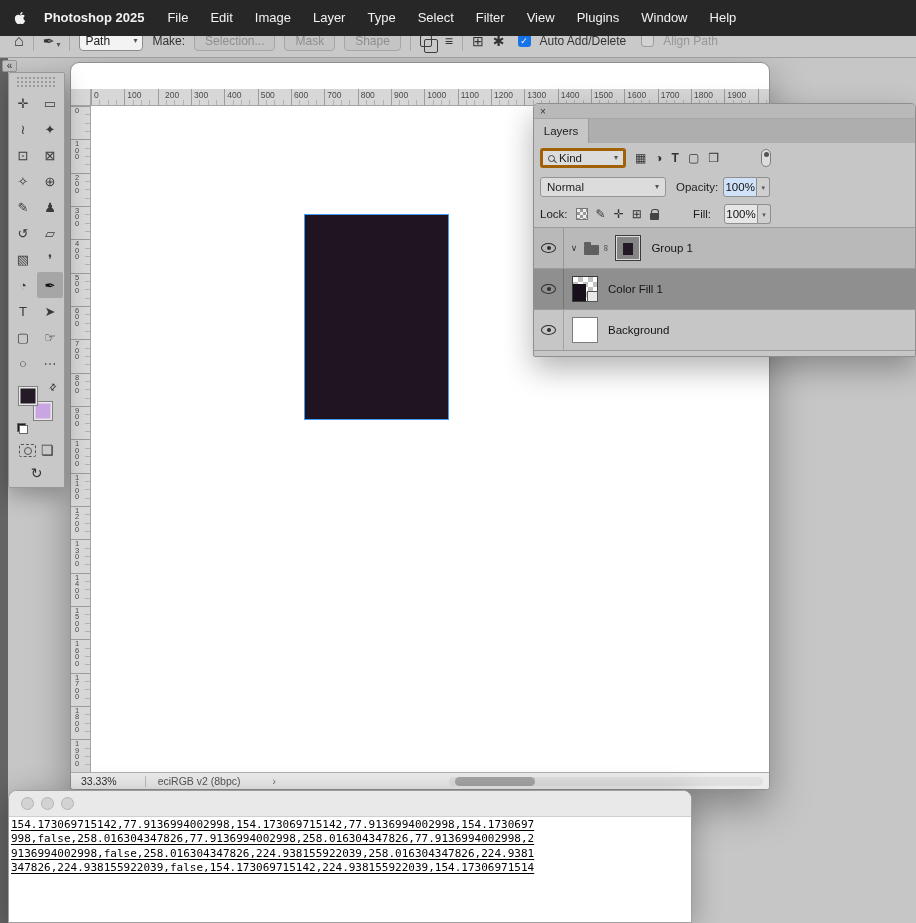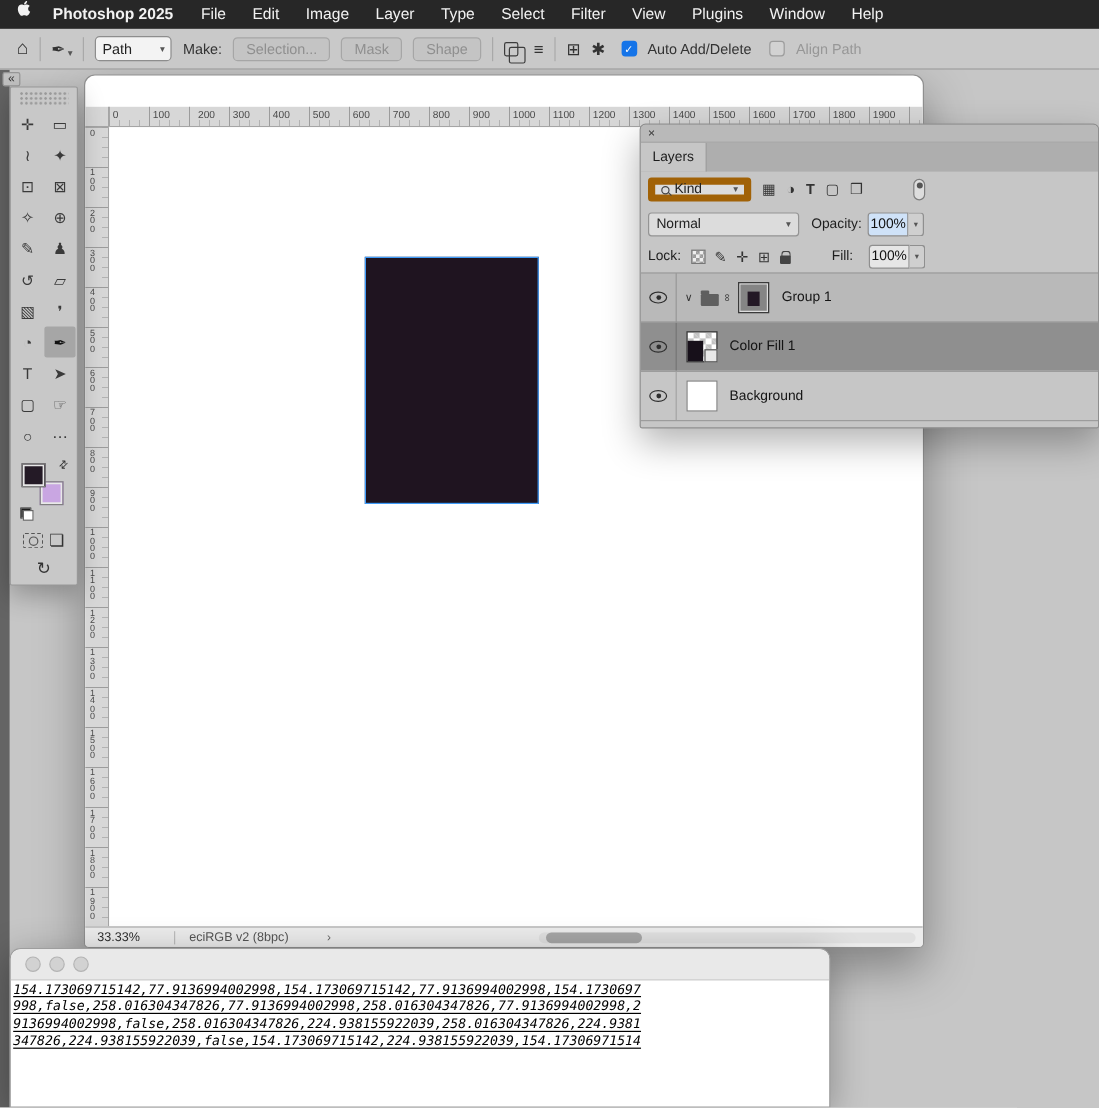--- a/index.html
+++ b/index.html
@@ -1,21 +1,21 @@
 <!DOCTYPE html>
 <html><head>
 <meta charset="utf-8">
 <style>
   * { margin:0; padding:0; box-sizing:border-box; }
   html,body { background:#c6c6c6; }
   body { width:916px; height:923px; font-family:"Liberation Sans", sans-serif; -webkit-font-smoothing:antialiased; }
   #screen { position:relative; width:916px; height:923px; overflow:hidden; background:#c6c6c6; }
 
   
-  .menubar { position:absolute; top:0; left:0; right:0; height:24px; background:#272727; display:flex; align-items:flex-start; color:#f2f2f2; font-size:13px; z-index:50; }
+  .menubar { position:absolute; top:0; left:0; right:0; height:36px; background:#272727; display:flex; align-items:center; color:#f2f2f2; font-size:13px; z-index:50; }
   .apple { margin-left:14px; display:flex; align-items:center; }
   #menu-items { display:flex; align-items:center; margin-left:6px; }
   .menu-item { padding:0 11px; line-height:24px; white-space:nowrap; }
   .menu-item.app { font-weight:bold; padding:0 12px; }
 
   
   .optionsbar { position:absolute; top:24px; left:0; right:0; height:34px; background:#c9c9c9; border-bottom:1px solid #9e9e9e; display:flex; align-items:center; gap:9px; padding-left:14px; z-index:40; }
   .vdiv { width:1px; height:20px; background:#a9a9a9; flex:0 0 auto; }
   .ob-ic { font-size:14px; color:#333; line-height:1; }
   .ob-pen { display:flex; align-items:flex-end; gap:2px; font-size:14px; color:#333; }
@@ -79,21 +79,21 @@
   .hscroll { position:absolute; left:378px; right:6px; top:4px; height:9px; background:#e0e0e0; border-radius:5px; }
   .hthumb { position:absolute; left:6px; top:0; width:80px; height:9px; background:#a6a6a6; border-radius:5px; }
 
   
   .layers { position:absolute; left:533px; top:103px; width:383px; height:254px; background:#c6c6c6; border:1px solid #8f8f8f; border-radius:5px 5px 2px 2px; box-shadow:0 12px 30px rgba(0,0,0,.3); overflow:hidden; z-index:10; }
   .lp-top { height:15px; background:#b9b9b9; border-bottom:1px solid #a6a6a6; position:relative; }
   .lp-close { position:absolute; left:6px; top:1px; font-size:10px; color:#333; line-height:13px; }
   .lp-tabs { height:24px; background:#aeaeae; display:flex; }
   .lp-tab { width:55px; height:100%; background:#c6c6c6; border-right:1px solid #9a9a9a; display:flex; align-items:center; justify-content:center; font-size:11.5px; color:#1c1c1c; }
   .lp-filter { height:30px; width:243px; display:flex; align-items:center; gap:9px; padding:0 6px; }
-  .kind { width:86px; height:20px; background:#dcdcdc; border:6px solid #a16207; border-radius:3px; display:flex; align-items:center; gap:4px; padding:0 5px; font-size:11.5px; color:#222; }
+  .kind { width:86px; height:20px; background:#dcdcdc; border:3px solid #a16207; border-radius:3px; display:flex; align-items:center; gap:4px; padding:0 5px; font-size:11.5px; color:#222; }
   .kind .darr { margin-left:auto; }
   .mag { width:7px; height:7px; border:1.4px solid #444; border-radius:50%; position:relative; flex:0 0 auto; }
   .mag::after { content:""; position:absolute; width:4px; height:1.4px; background:#444; transform:rotate(45deg); bottom:-2px; right:-3px; }
   .fic { font-size:12px; color:#333; line-height:1; }
   .toggle { margin-left:auto; width:10px; height:18px; background:#ddd; border:1px solid #7d7d7d; border-radius:5px; position:relative; }
   .toggle::after { content:""; position:absolute; left:1.5px; top:1.5px; width:5px; height:5px; background:#555; border-radius:50%; }
   .lp-blend { height:28px; width:243px; display:flex; align-items:center; padding:0 6px; }
   .bsel { width:126px; height:20px; background:#dcdcdc; border:1px solid #949494; border-radius:3px; display:flex; align-items:center; justify-content:space-between; padding:0 6px; font-size:11.5px; color:#222; }
   .lplabel { font-size:11.5px; color:#1e1e1e; margin-left:10px; white-space:nowrap; }
   .combo { display:flex; margin-left:5px; }
@@ -133,21 +133,21 @@
   .lname { margin-left:10px; font-size:11.5px; color:#141414; }
 
   
   .textedit { position:absolute; left:8px; top:790px; width:684px; height:133px; background:#fff; border:1px solid #9e9e9e; border-radius:9px 9px 0 0; box-shadow:0 6px 30px rgba(0,0,0,.3); overflow:hidden; z-index:20; }
   .te-title { height:26px; background:#e9e9e9; border-bottom:1px solid #cfcfcf; display:flex; align-items:center; padding-left:12px; position:relative; }
   .te-center { position:absolute; left:0; right:0; display:flex; align-items:center; justify-content:center; gap:6px; pointer-events:none; }
   .docicon { width:10px; height:12px; background:#f7f7f7; border:1px solid #b5b5b5; position:relative; }
   .docicon::after { content:""; position:absolute; right:0; top:0; border:2.5px solid #d9d9d9; border-left-color:transparent; border-bottom-color:transparent; }
   .te-name { font-size:13px; font-weight:bold; color:#9b9b9b; }
   .te-status { font-size:13px; color:#9b9b9b; }
-  .te-body { padding:1px 2px 0 2px;font-style:italic; }
+  .te-body { padding:1px 2px 0 2px; }
   .tline { font-family:"DejaVu Sans Mono", monospace; font-size:11px; line-height:14.4px; color:#000; text-decoration:underline; text-underline-offset:2px; white-space:pre; }
 </style>
 </head>
 <body>
 
 <div id="screen">
 
   <div class="menubar">
     <span class="apple">
       <svg width="12" height="14" viewBox="0 0 384 512">

